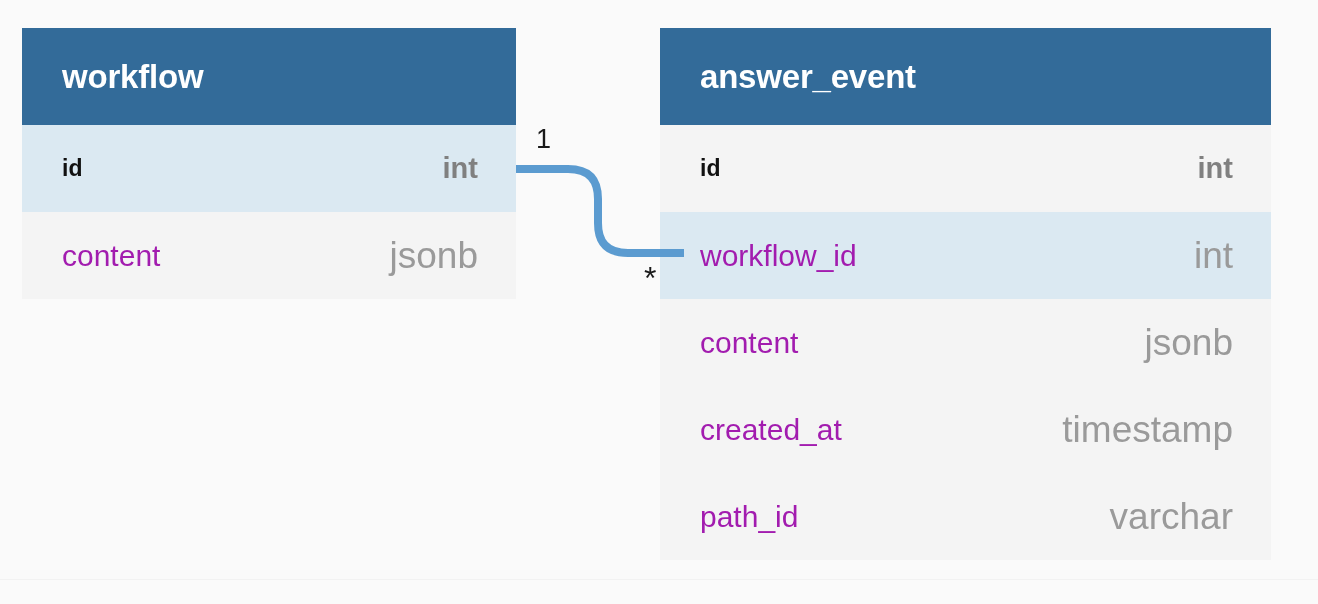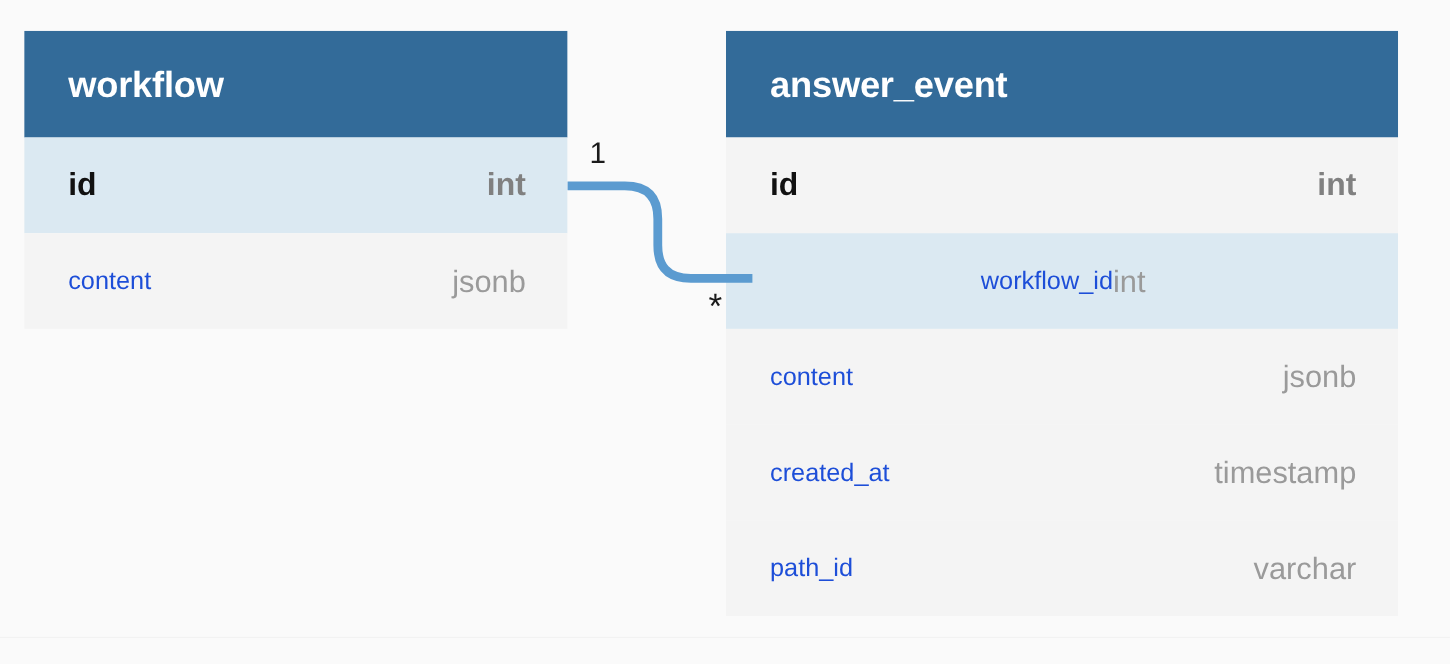--- a/index.html
+++ b/index.html
@@ -55,35 +55,35 @@
     align-items: center;
     justify-content: space-between;
     padding: 0 38px 0 40px;
     box-sizing: border-box;
     background: #f4f4f4;
   }
   .field-row.highlight {
     background: #dbe9f2;
   }
   .field-name {
-    font-size: 23px;
-    color: #1d4ed8;
+    font-size: 30px;
+    color: #a21caf;
     line-height: 1;
     white-space: nowrap;
   }
   .field-type {
-    font-size: 28px;
+    font-size: 37px;
     color: #9a9a9a;
     line-height: 1;
     white-space: nowrap;
   }
   .field-row.pk .field-name {
     color: #111111;
     font-weight: bold;
-    font-size: 29px;
+    font-size: 23px;
   }
   .field-row.pk .field-type {
     color: #808080;
     font-weight: bold;
     font-size: 29px;
   }
   #relationship-layer {
     position: absolute;
     left: 0;
     top: 0;
@@ -134,21 +134,21 @@
   <div class="entity" id="entity-answer-event" style="left:660px; top:28px; width:611px;">
     <div class="entity-header" style="background: rgb(51, 107, 153);">
       <span class="entity-title">answer_event</span>
     </div>
 
     <div class="field-row pk" style="background: rgb(244, 244, 244);">
       <span class="field-name">id</span>
       <span class="field-type">int</span>
     </div>
 
-    <div class="field-row highlight" style="background: rgb(219, 233, 242); justify-content: center;">
+    <div class="field-row highlight" style="background: rgb(219, 233, 242);">
       <span class="field-name">workflow_id</span>
       <span class="field-type">int</span>
     </div>
 
     <div class="field-row" style="background: rgb(244, 244, 244);">
       <span class="field-name">content</span>
       <span class="field-type">jsonb</span>
     </div>
 
     <div class="field-row" style="background: rgb(244, 244, 244);">

